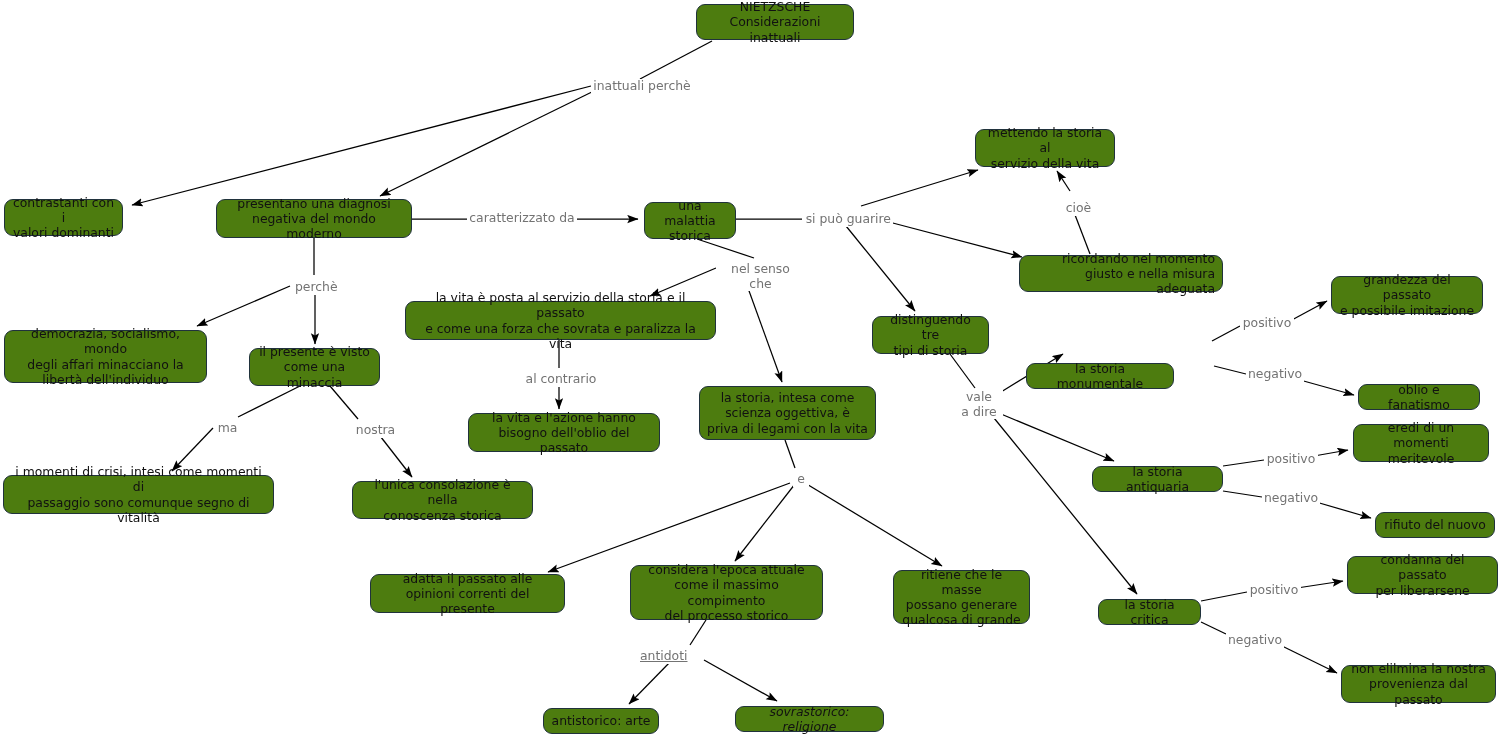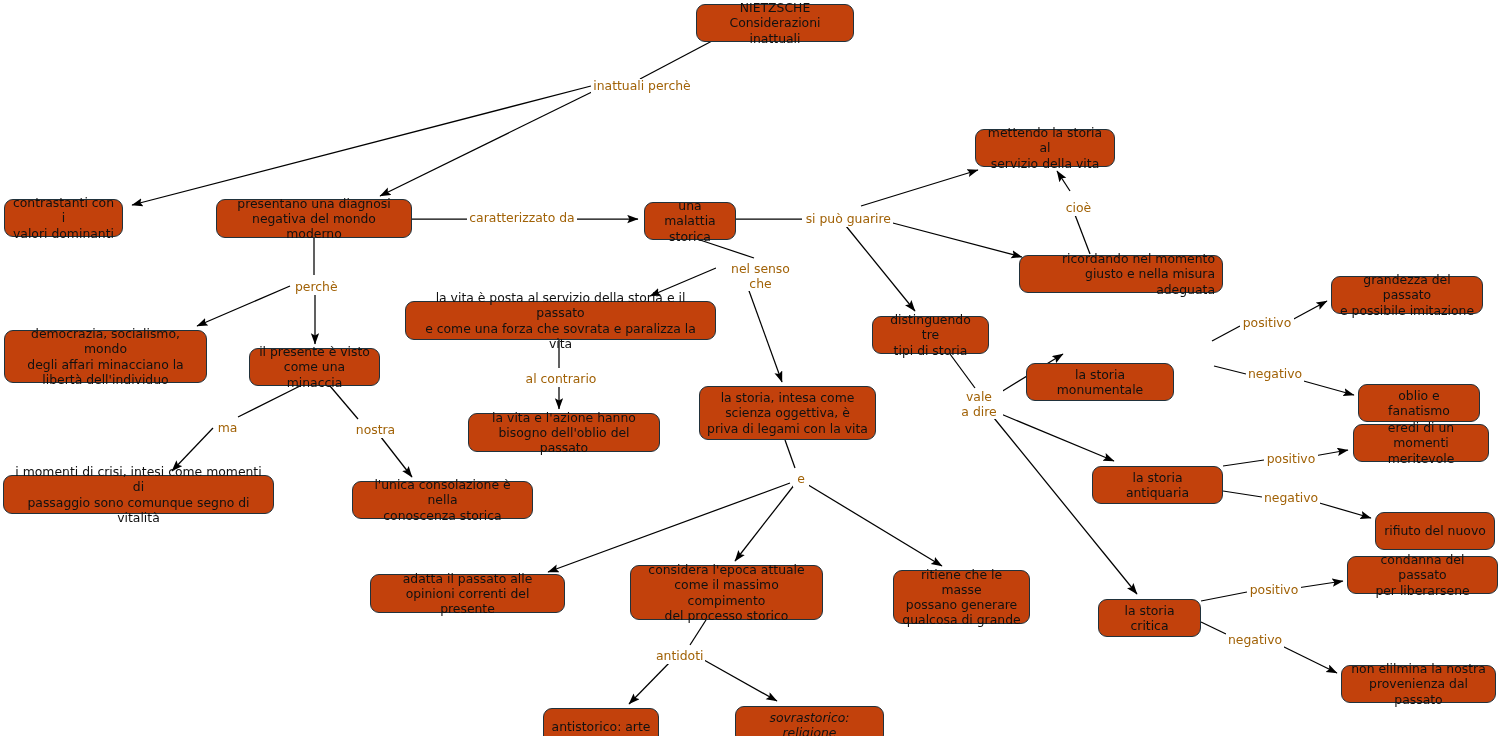--- a/index.html
+++ b/index.html
@@ -21,37 +21,37 @@
     position: absolute;
     left: 0;
     top: 0;
     width: 1508px;
     height: 736px;
     pointer-events: none;
   }
   .node {
     position: absolute;
     box-sizing: border-box;
-    background: #c2410c;
+    background: #4d7c0f;
     border: 1px solid #20323c;
     border-radius: 9px;
     color: #111111;
     font-size: 12.4px;
     line-height: 15.2px;
     text-align: center;
     display: flex;
     align-items: center;
     justify-content: center;
-    padding: 18px 7px;
+    padding: 12px 7px;
     white-space: pre-line;
     z-index: 2;
   }
   .link-label {
     position: absolute;
-    color: #a16207;
+    color: #737373;
     font-size: 12.4px;
     line-height: 14.6px;
     text-align: center;
     white-space: pre-line;
     background: #ffffff;
     padding: 0 2px;
     z-index: 3;
   }
 </style>
 </head>
@@ -180,15 +180,15 @@
       <div class="link-label" style="left: 523px; top: 372px; width: 72px;">al contrario</div>
       <div class="link-label" style="left: 955px; top: 390px; width: 44px;">vale
 a dire</div>
       <div class="link-label" style="left: 215px; top: 421px; width: 21px;">ma</div>
       <div class="link-label" style="left: 351px; top: 423px; width: 45px;">nostra</div>
       <div class="link-label" style="left: 1264px; top: 452px; width: 50px;">positivo</div>
       <div class="link-label" style="left: 1262px; top: 491px; width: 54px;">negativo</div>
       <div class="link-label" style="left: 793px; top: 472px; width: 12px;">e</div>
       <div class="link-label" style="left: 1247px; top: 583px; width: 50px;">positivo</div>
       <div class="link-label" style="left: 1226px; top: 633px; width: 54px;">negativo</div>
-      <div class="link-label" style="left: 654px; top: 649px; width: 47px;">antidoti</div>
+      <div class="link-label" style="left: 638px; top: 649px; width: 47px; text-decoration: underline;">antidoti</div>
     </div>
 </div>
 
 </body></html>

